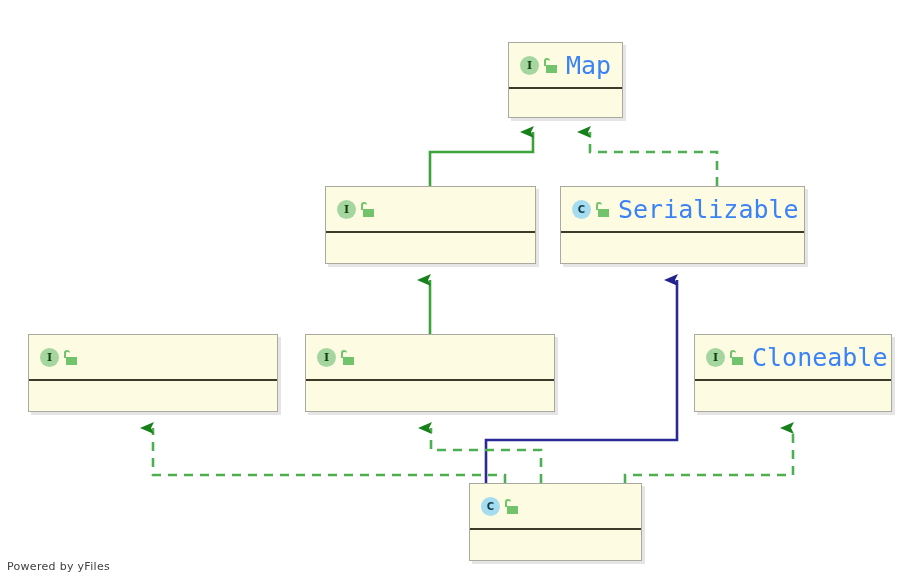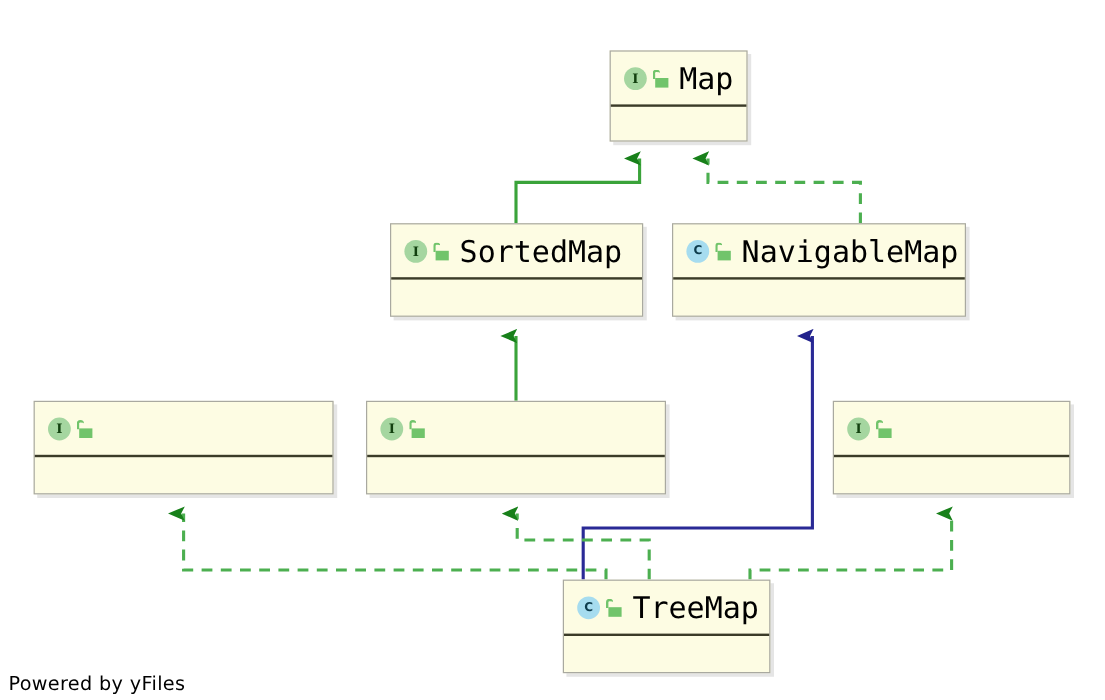--- a/index.html
+++ b/index.html
@@ -49,21 +49,21 @@
   }
 
   .uml-node-body {
     height: 30px;
     box-sizing: border-box;
   }
 
   .node-name {
     font-family: "DejaVu Sans Mono", monospace;
     font-size: 25px;
-    color: #000000;
+    color: #3b82f6;
     letter-spacing: 0px;
     white-space: nowrap;
     line-height: 1;
     padding-left: 9px;
   }
 
   
   .stereo-icon {
     width: 19px;
     height: 19px;
@@ -115,22 +115,22 @@
     border-top-left-radius: 4px;
     border-top-right-radius: 4px;
     box-sizing: border-box;
   }
 
   #watermark {
     position: absolute;
     left: 7px;
     top: 560px;
     font-family: "DejaVu Sans", sans-serif;
-    font-size: 16px;
-    color: #000000;
+    font-size: 11px;
+    color: #404040;
     letter-spacing: 0.3px;
     white-space: nowrap;
     z-index: 2;
   }
 </style>
 </head>
 <body>
 
 <div id="diagram-canvas">
 
@@ -172,33 +172,32 @@
     <div class="uml-node-body"></div>
   </div>
 
   <div class="uml-node" style="left:325px; top:186px; width:211px; height:78px;">
     <div class="uml-node-header">
       <span class="stereo-icon iface">I</span>
       <span class="lock-icon">
         <span class="lock-shackle"></span>
           <span class="lock-body"></span>
       </span>
-      <span class="node-name">SortedMap</span>
     </div>
     <div class="uml-node-body"></div>
   </div>
 
   <div class="uml-node" style="left:560px; top:186px; width:245px; height:78px;">
     <div class="uml-node-header">
       <span class="stereo-icon cls">C</span>
       <span class="lock-icon">
         <span class="lock-shackle"></span>
           <span class="lock-body"></span>
       </span>
-      <span class="node-name">NavigableMap</span>
+      <span class="node-name">Serializable</span>
     </div>
     <div class="uml-node-body"></div>
   </div>
 
   <div class="uml-node" style="left:28px; top:334px; width:250px; height:78px;">
     <div class="uml-node-header">
       <span class="stereo-icon iface">I</span>
       <span class="lock-icon">
         <span class="lock-shackle"></span>
           <span class="lock-body"></span>
@@ -218,31 +217,31 @@
     <div class="uml-node-body"></div>
   </div>
 
   <div class="uml-node" style="left:694px; top:334px; width:198px; height:78px;">
     <div class="uml-node-header">
       <span class="stereo-icon iface">I</span>
       <span class="lock-icon">
         <span class="lock-shackle"></span>
           <span class="lock-body"></span>
       </span>
+      <span class="node-name">Cloneable</span>
     </div>
     <div class="uml-node-body"></div>
   </div>
 
   <div class="uml-node" style="left:469px; top:483px; width:173px; height:78px;">
     <div class="uml-node-header">
       <span class="stereo-icon cls">C</span>
       <span class="lock-icon">
         <span class="lock-shackle"></span>
           <span class="lock-body"></span>
       </span>
-      <span class="node-name">TreeMap</span>
     </div>
     <div class="uml-node-body"></div>
   </div>
 
   <div id="watermark">Powered by yFiles</div>
 
 </div>
 
 </body></html>

